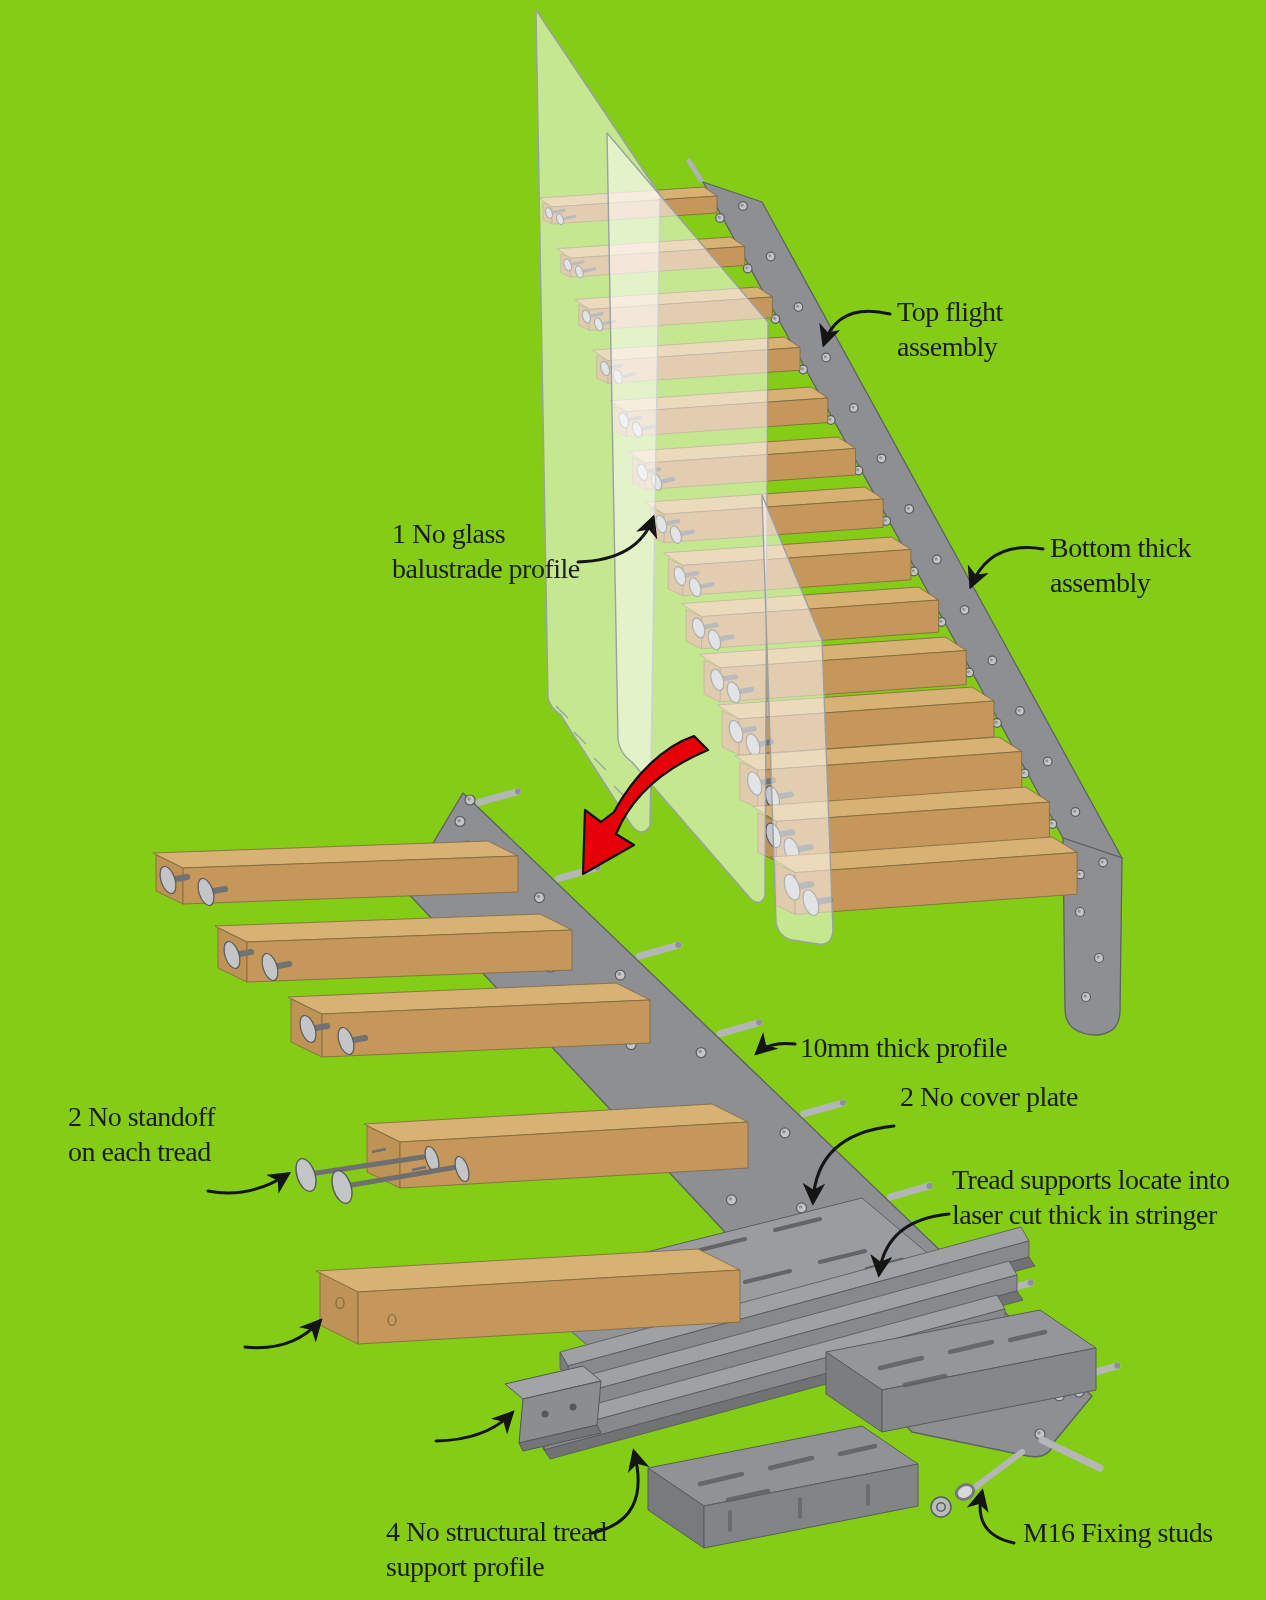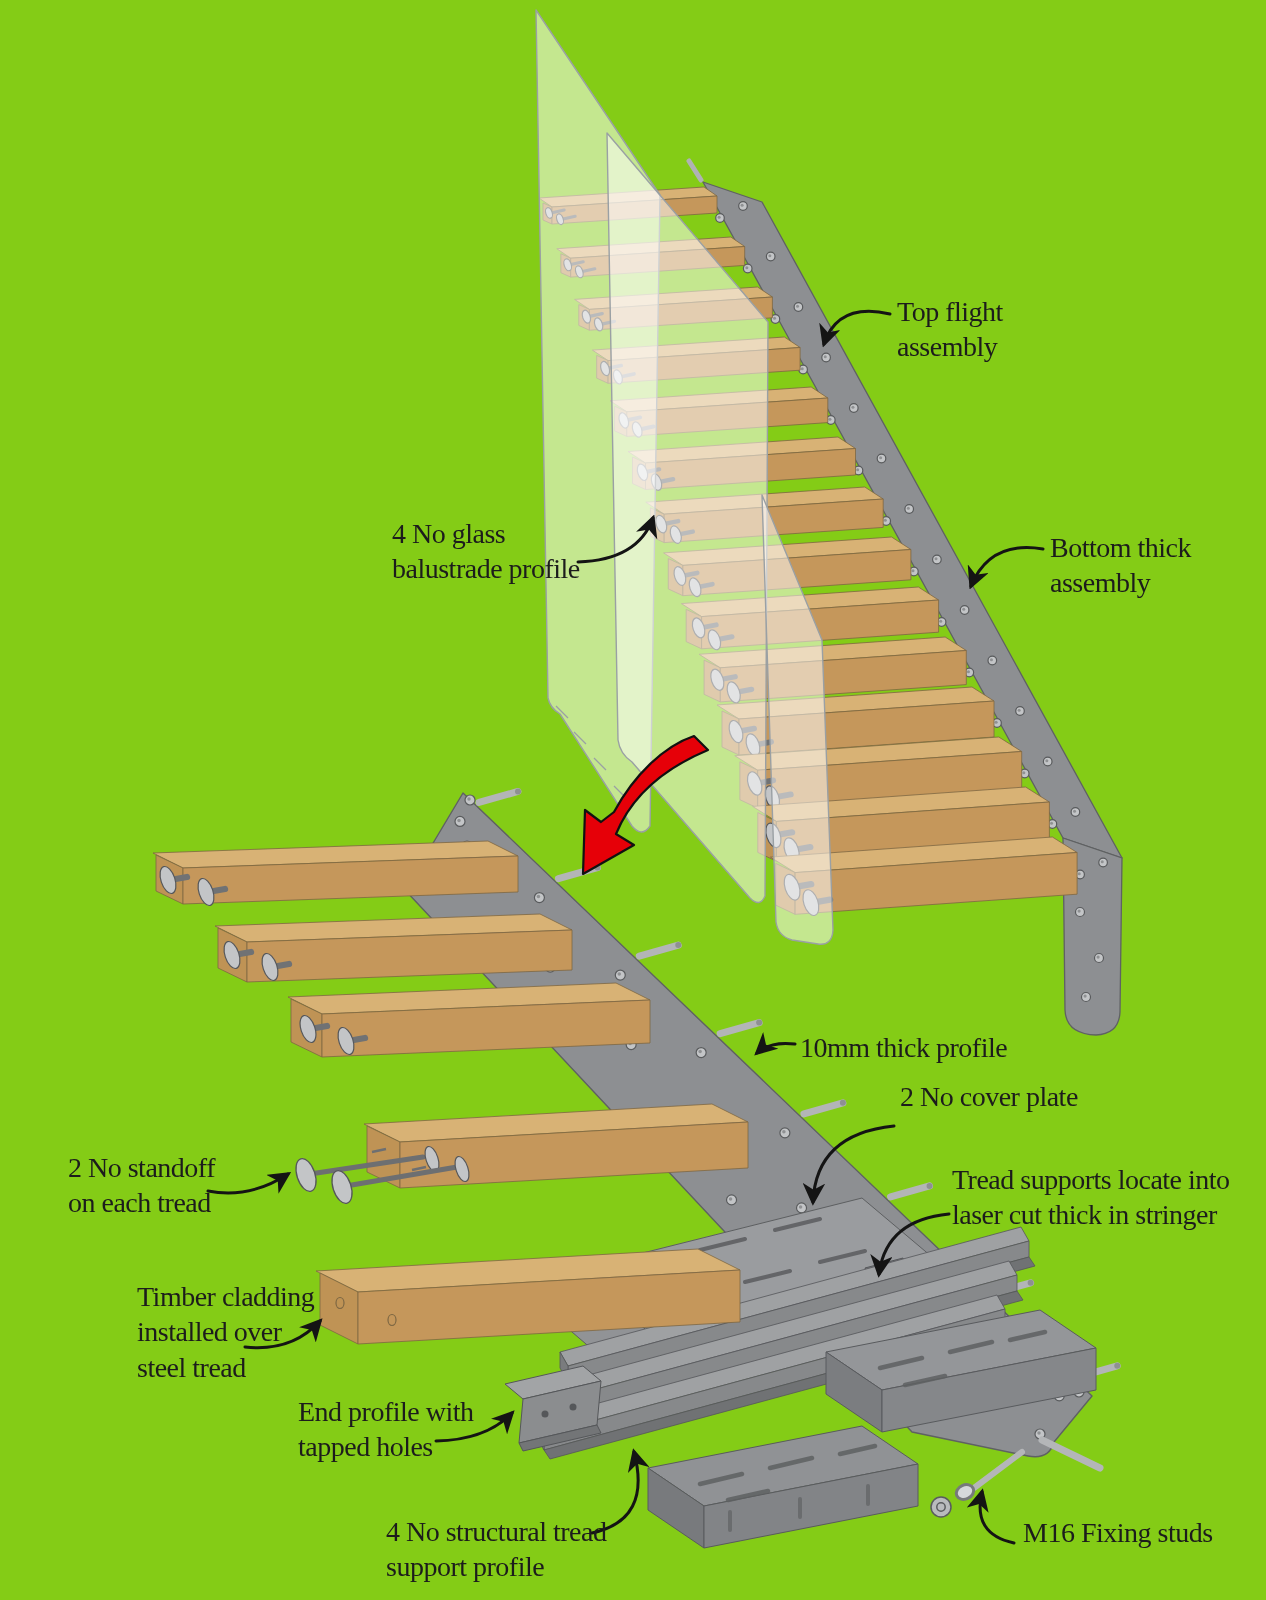--- a/index.html
+++ b/index.html
@@ -422,29 +422,24 @@
     <path d="M436,1441 Q486,1440 512,1413" marker-end="url(#ah)"></path>
     <path d="M592,1533 Q652,1520 634,1452" marker-end="url(#ah)"></path>
     <path d="M1014,1543 Q972,1534 982,1492" marker-end="url(#ah)"></path>
   </g>
 </svg>
 
   <div class="lbl" style="left:897px;top:294px">Top flight
 assembly</div>
   <div class="lbl" style="left:1050px;top:530px">Bottom thick
 assembly</div>
-  <div class="lbl" style="left:392px;top:516px">4 No glass
+  <div class="lbl" style="left:392px;top:516px">1 No glass
 balustrade profile</div>
   <div class="lbl" style="left:800px;top:1030px">10mm thick profile</div>
   <div class="lbl" style="left:900px;top:1079px">2 No cover plate</div>
   <div class="lbl" style="left:952px;top:1162px">Tread supports locate into
 laser cut thick in stringer</div>
-  <div class="lbl" style="left:68px;top:1150px">2 No standoff
+  <div class="lbl" style="left:68px;top:1099px">2 No standoff
 on each tread</div>
-  <div class="lbl" style="left:137px;top:1279px">Timber cladding
-installed over
-steel tread</div>
-  <div class="lbl" style="left:298px;top:1394px">End profile with
-tapped holes</div>
   <div class="lbl" style="left:386px;top:1514px">4 No structural tread
 support profile</div>
   <div class="lbl" style="left:1023px;top:1515px">M16 Fixing studs</div>
 </div>
 
 </body></html>

